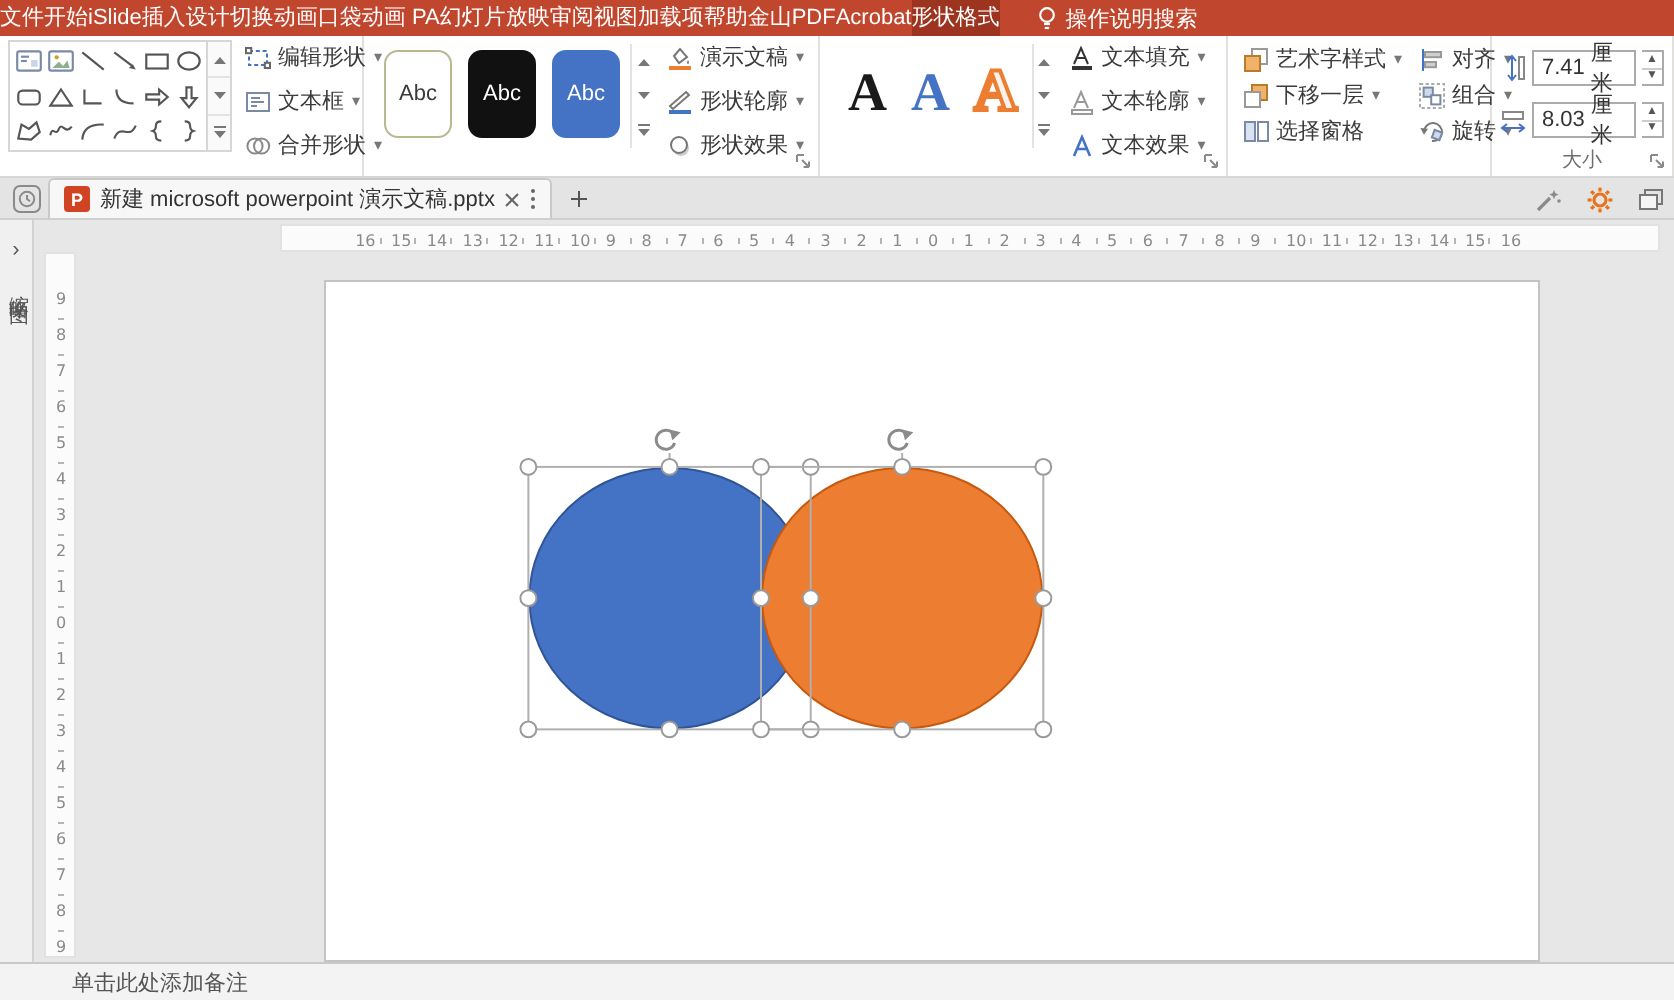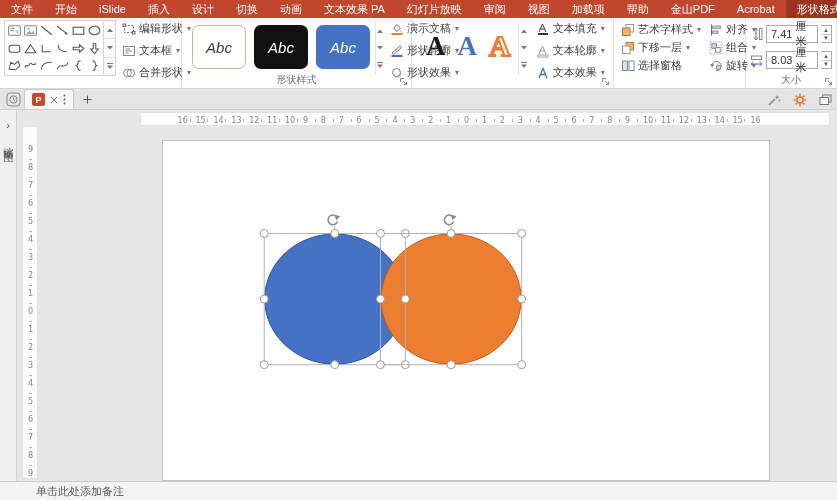--- a/index.html
+++ b/index.html
@@ -1,21 +1,21 @@
 <!DOCTYPE html>
 <html><head>
 <meta charset="utf-8">
 <style>
   * { margin:0; padding:0; box-sizing:border-box; }
   html,body { width:837px; height:500px; overflow:hidden; }
   body { font-family:"Liberation Sans","DejaVu Sans",sans-serif; font-size:11px; background:#fff; position:relative; }
 
   
   .menubar { height:18px; background:#C0462E; display:flex; align-items:stretch; color:#fff; white-space:nowrap; }
-  .mtab { padding:0 11px; line-height:18px; font-size:11px; cursor:default; }
+  .mtab { padding:0 0; line-height:18px; font-size:11px; cursor:default; }
   .mtab.active { background:#9C341F; }
   .tellme { display:flex; align-items:center; gap:4px; padding:0 8px; margin-left:10px; }
 
   
   .ribbon { height:71px; background:#fff; border-bottom:1px solid #d8d6d4; display:flex; }
   .rgroup { position:relative; border-right:1px solid #e2e0de; padding:2px 4px 14px 4px; }
   .rg-label { position:absolute; left:0; right:0; bottom:1px; text-align:center; font-size:10px; color:#6e6e6e; }
   .launcher { position:absolute; right:2px; bottom:2px; width:10px; height:10px; cursor:pointer; }
 
   .g-insert { width:182px; display:flex; gap:3px; }
@@ -24,21 +24,21 @@
   .scrollcol { width:12px; height:56px; border:1px solid #d6d6d6; border-left:none; display:flex; flex-direction:column; }
   .scrollcol .sc { flex:1; display:flex; align-items:center; justify-content:center; cursor:pointer; background:#fafafa; }
   .scrollcol .sc + .sc { border-top:1px solid #e3e3e3; }
   .btncol { display:flex; flex-direction:column; justify-content:flex-start; gap:7px; padding-top:1px; }
   .sbtn { display:flex; align-items:center; gap:3px; height:18px; padding:0 3px; cursor:pointer; color:#3b3b3b; white-space:nowrap; }
   .sbtn .ic { width:14px; height:14px; flex:none; display:inline-flex; }
   .caret { font-size:8px; color:#777; margin-left:1px; }
 
   .g-styles { width:230px; display:flex; gap:3px; }
   .presetrow { display:flex; gap:8px; align-items:center; padding:2px 2px 0 6px; height:52px; }
-  .preset { width:54px; height:44px; border-radius:7px; display:flex; align-items:center; justify-content:center; font-size:15px; cursor:pointer;font-style:italic; }
+  .preset { width:34px; height:44px; border-radius:7px; display:flex; align-items:center; justify-content:center; font-size:11px; cursor:pointer; }
   .preset.p-white { background:#fff; border:1px solid #b9b98f; color:#3b3b3b; }
   .preset.p-black { background:#111; color:#fff; }
   .preset.p-blue  { color:#fff; }
   .scrollcol2 { width:12px; height:52px; display:flex; flex-direction:column; border-left:1px solid #e3e3e3; margin-top:2px; }
   .scrollcol2 .sc { flex:1; display:flex; align-items:center; justify-content:center; cursor:pointer; }
 
   .g-wordart { width:210px; display:flex; gap:3px; }
   .warow { display:flex; gap:12px; align-items:center; padding:0 4px 0 10px; height:52px; }
   .wa { font-size:27px; font-weight:bold; line-height:1; cursor:pointer; font-family:"Liberation Serif","DejaVu Serif",serif; }
   .wa.a-black { color:#1a1a1a; }
@@ -90,21 +90,21 @@
 
 <div class="menubar">
   <div style="display:flex">
       <div class="mtab">文件</div>
       <div class="mtab">开始</div>
       <div class="mtab">iSlide</div>
       <div class="mtab">插入</div>
       <div class="mtab">设计</div>
       <div class="mtab">切换</div>
       <div class="mtab">动画</div>
-      <div class="mtab">文本效果 PA</div>
+      <div class="mtab">口袋动画 PA</div>
       <div class="mtab">幻灯片放映</div>
       <div class="mtab">审阅</div>
       <div class="mtab">视图</div>
       <div class="mtab">加载项</div>
       <div class="mtab">帮助</div>
       <div class="mtab">金山PDF</div>
       <div class="mtab">Acrobat</div>
       <div class="mtab active">形状格式</div>
     </div>
   <div class="tellme">
@@ -291,21 +291,20 @@
         <span class="ic">
             <svg width="14" height="14" viewBox="0 0 14 14">
               <circle cx="7.5" cy="8" r="4" fill="#cfcfcf"></circle>
               <circle cx="6.5" cy="6.5" r="4" fill="#fff" stroke="#777"></circle>
             </svg>
           </span>
         <span>形状效果</span>
         <span class="caret">▾</span>
       </div>
     </div>
-    <div class="rg-label">形状样式</div>
     <span class="launcher"><svg width="9" height="9" viewBox="0 0 9 9">
           <path d="M1.5,1.5 H5 M1.5,1.5 V5" stroke="#8a8a8a" fill="none"></path>
           <path d="M4,4 L7.5,7.5 M7.5,7.5 H4.8 M7.5,7.5 V4.8" stroke="#8a8a8a" fill="none"></path>
         </svg></span>
   </div>
 
   <div class="rgroup g-wordart">
     <div class="warow">
       <div class="wa a-black">A</div>
       <div class="wa" style="color: rgb(68, 114, 196);">A</div>
@@ -481,20 +480,21 @@
 <div class="tabbar">
   <div class="histbtn">
     <svg width="15" height="15" viewBox="0 0 15 15">
         <rect x="1" y="1" width="13" height="13" rx="3" fill="none" stroke="#8a8a8a"></rect>
         <circle cx="7.5" cy="7.5" r="3.6" fill="none" stroke="#8a8a8a"></circle>
         <path d="M7.5,5.5 V7.5 L9,8.6" fill="none" stroke="#8a8a8a"></path>
       </svg>
   </div>
   <div class="doctab">
     <span class="ppticon"></span>
+    <span class="title">新建 microsoft powerpoint 演示文稿.pptx</span>
     <span class="tabx">
         <svg width="8" height="8" viewBox="0 0 8 8">
           <path d="M1,1 L7,7 M7,1 L1,7" stroke="#666"></path>
         </svg>
       </span>
     <span class="tabkebab">
         <svg width="3" height="11" viewBox="0 0 3 11">
           <circle cx="1.5" cy="1.5" r="1" fill="#666"></circle>
           <circle cx="1.5" cy="5.5" r="1" fill="#666"></circle>
           <circle cx="1.5" cy="9.5" r="1" fill="#666"></circle>

